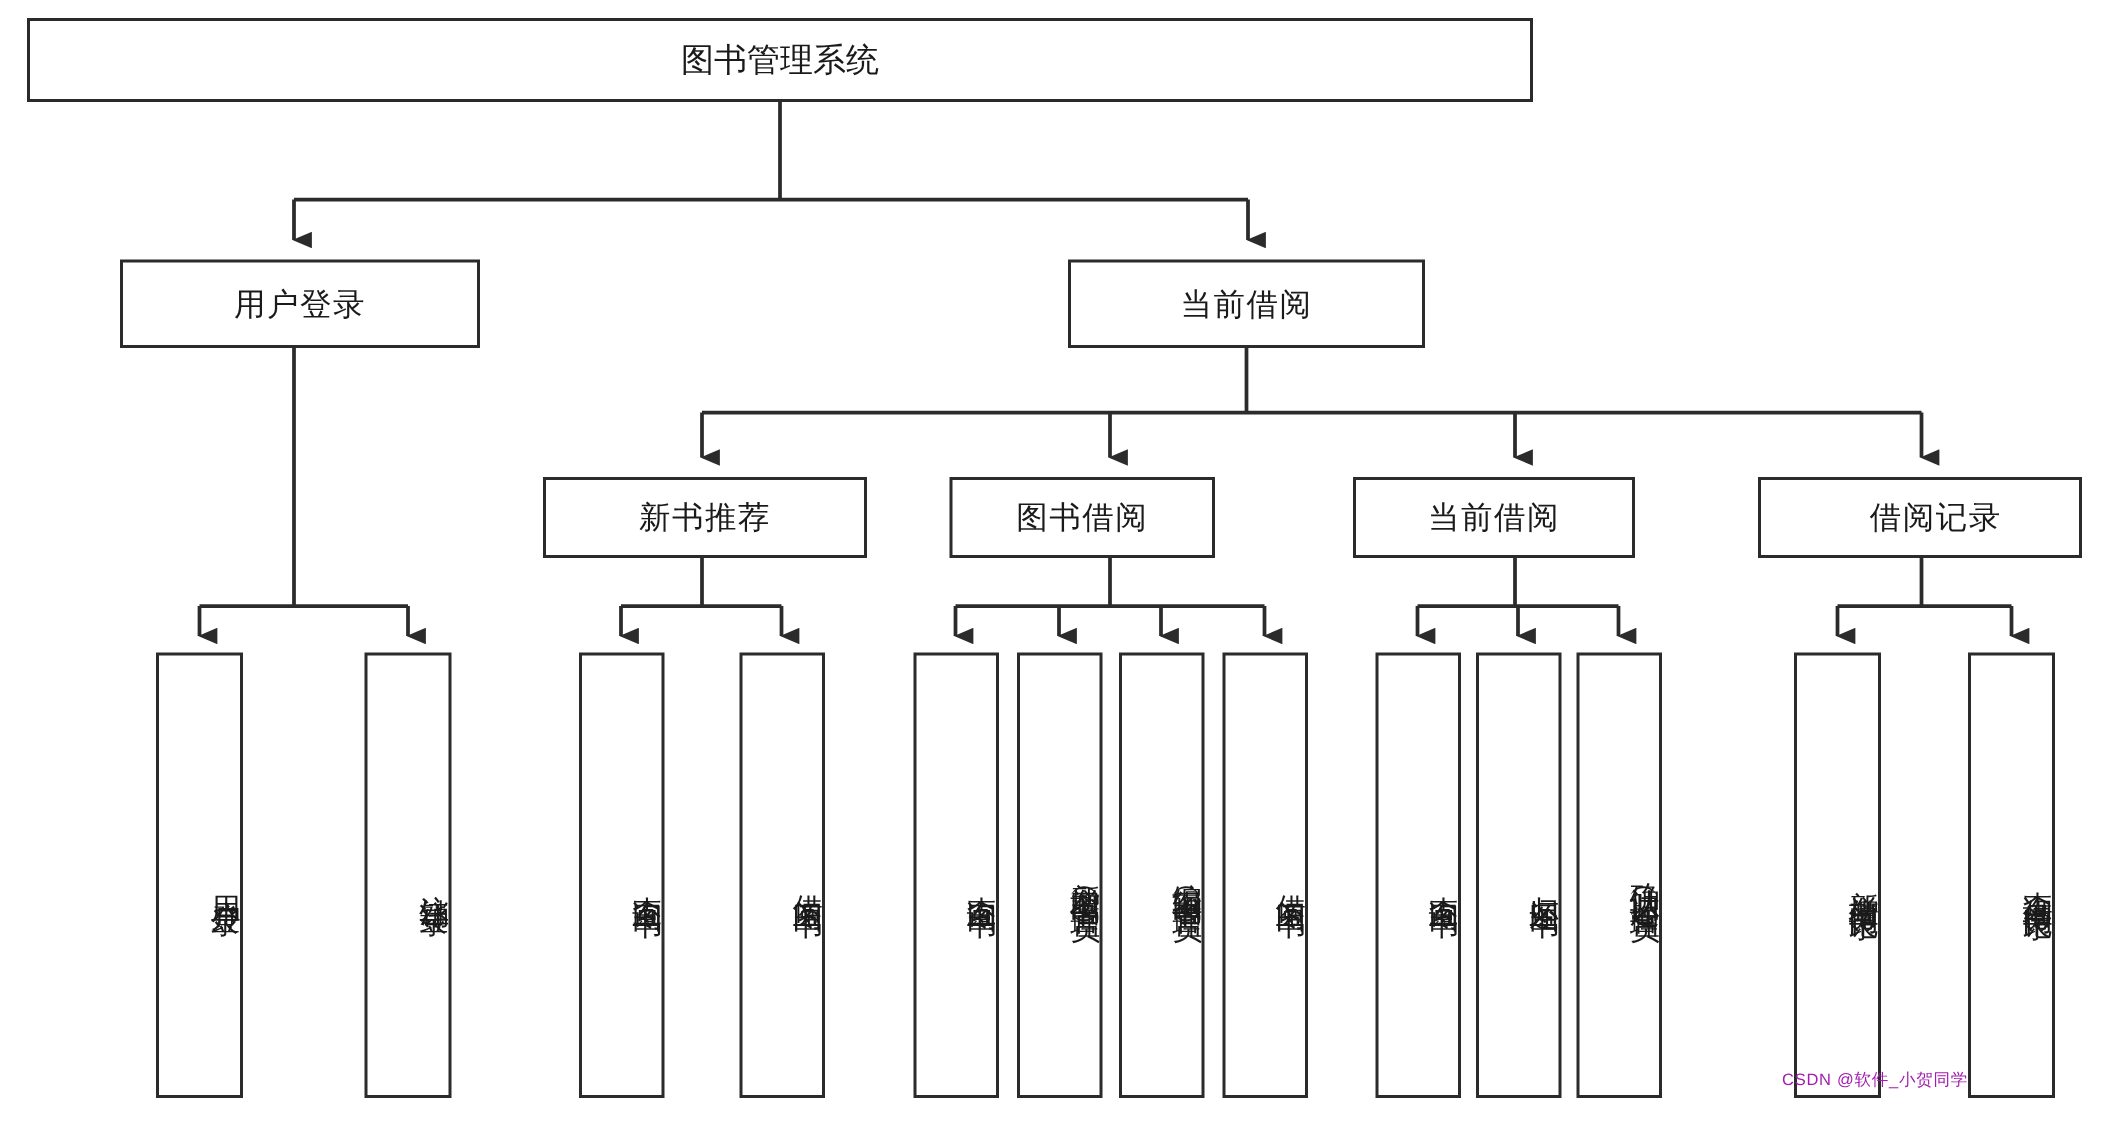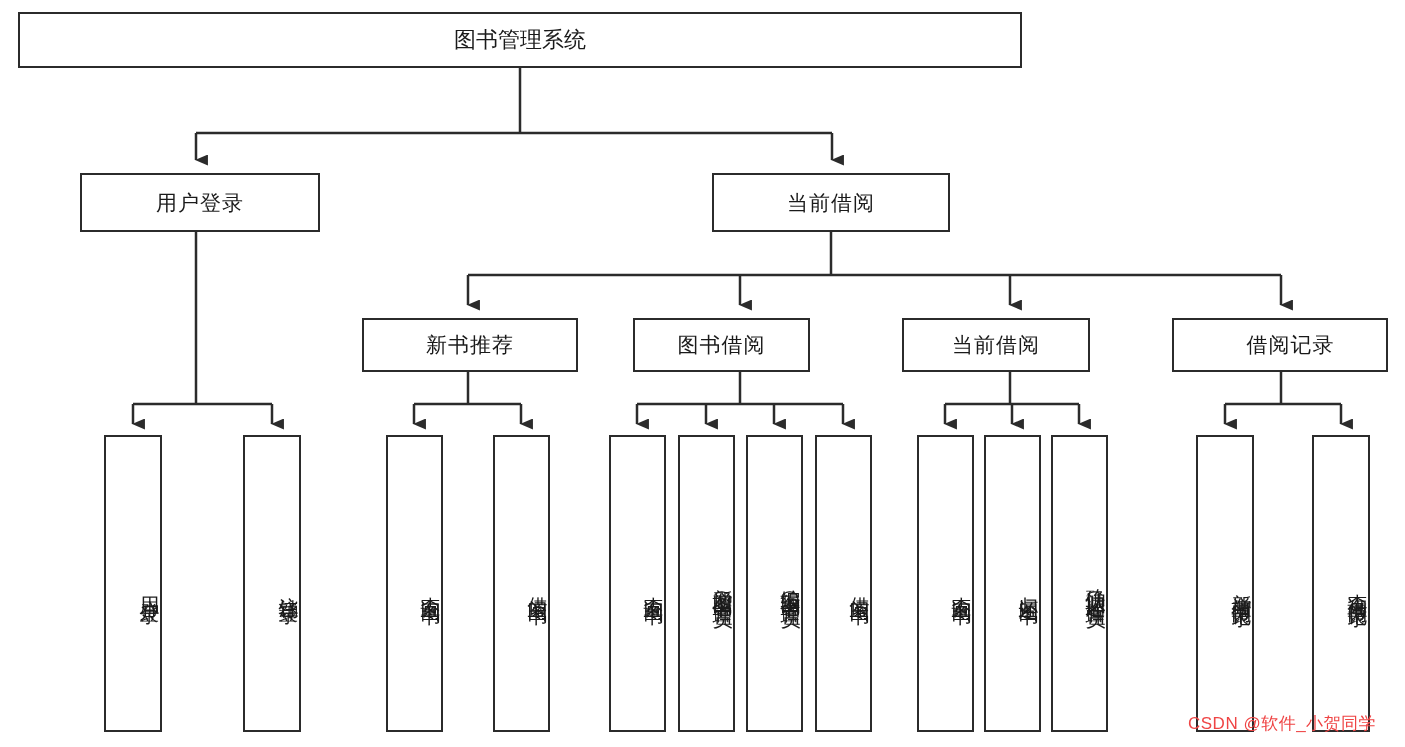--- a/index.html
+++ b/index.html
@@ -35,22 +35,22 @@
     justify-content:center;
   }
   .node.leaf span{
     writing-mode:vertical-rl;
     text-orientation:upright;
     display:block;
   }
   .watermark{
     position:absolute;
     left:1188px; top:712px;
-    font-size:17px;
-    color:#ef4444;
+    font-size:11px;
+    color:#a21caf;
     white-space:nowrap;
     letter-spacing:.5px;
   }
 </style>
 </head>
 <body>
 
 <div id="stage">
 
   <svg id="wires" viewBox="0 0 1405 747" xmlns="http://www.w3.org/2000/svg">

